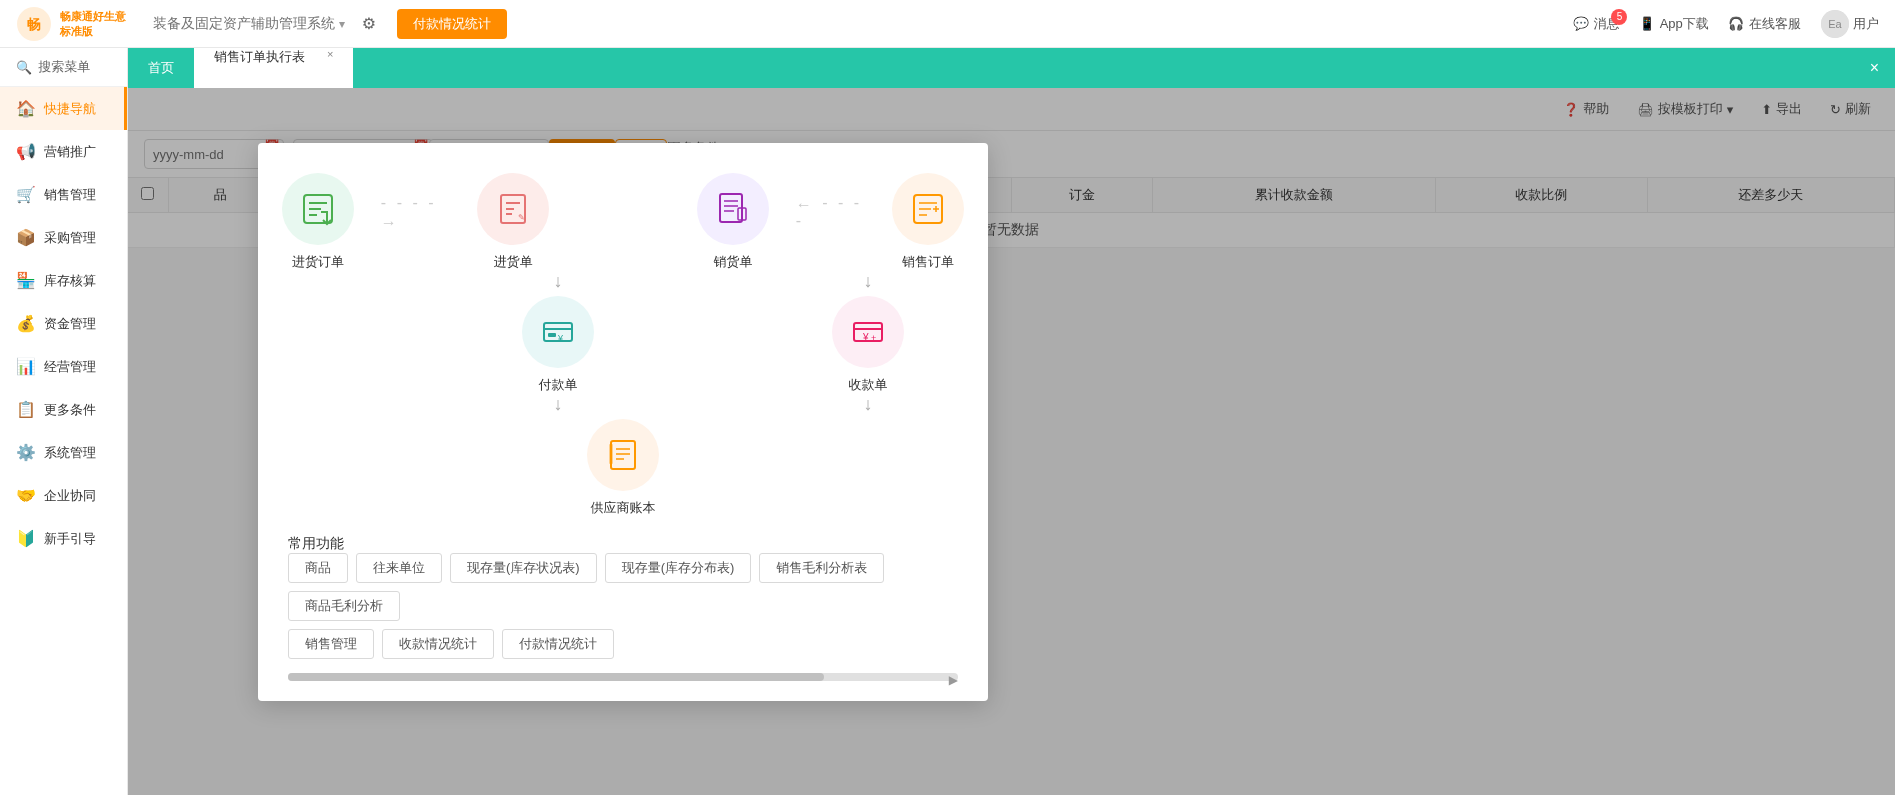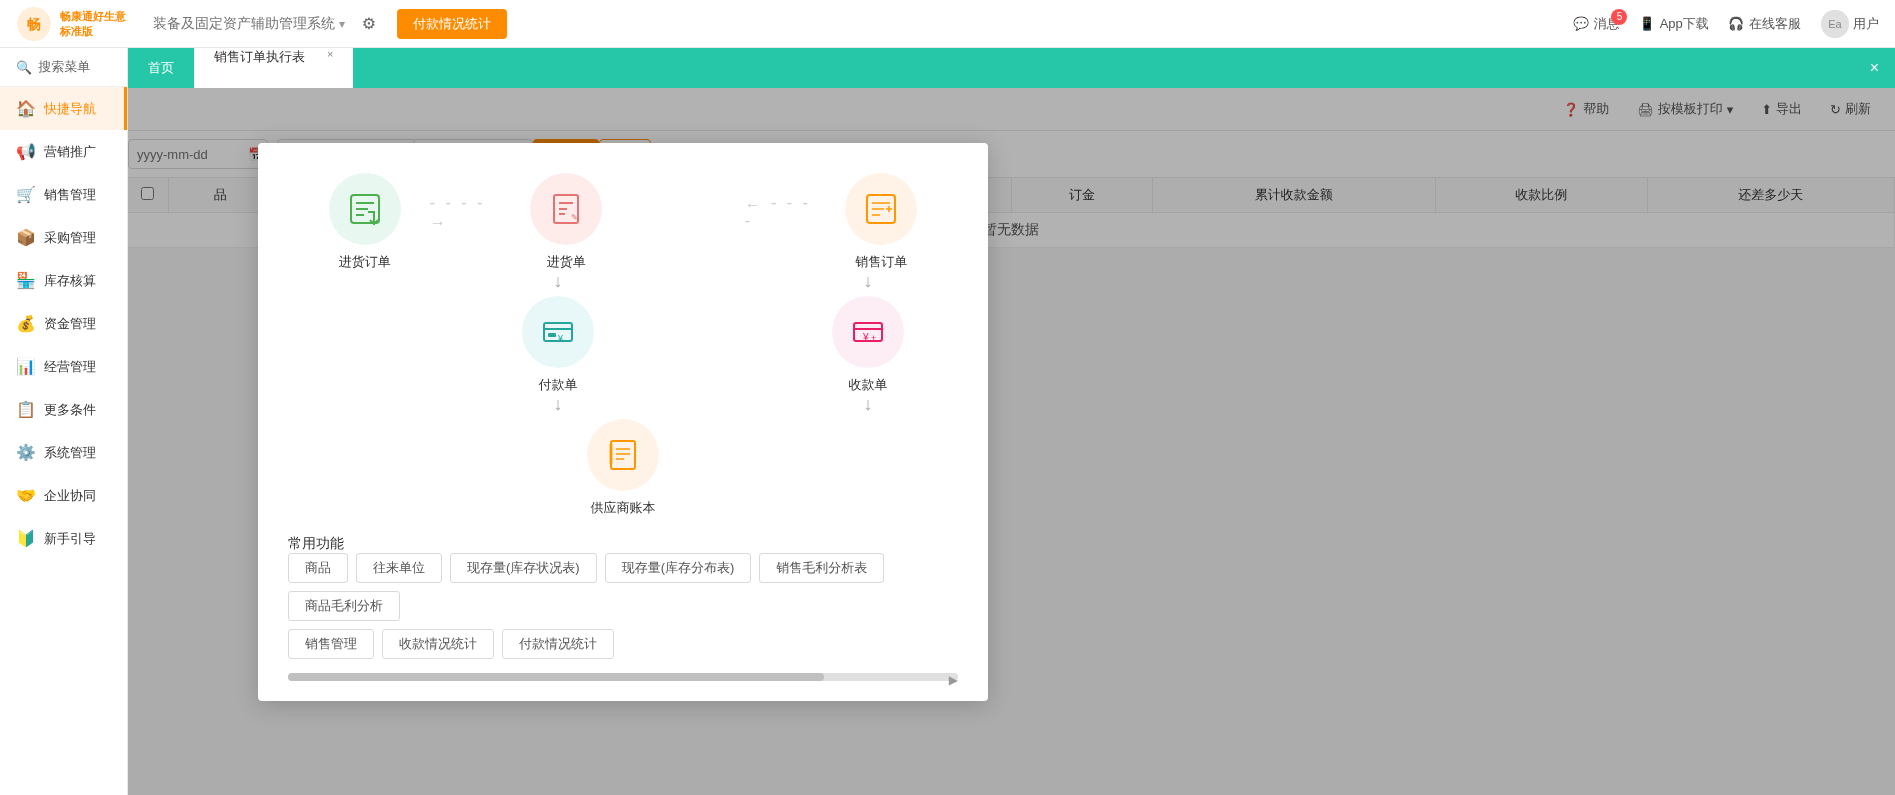--- a/index.html
+++ b/index.html
@@ -36,21 +36,21 @@
     .tab-item.active { background: #fff; color: #333; }
     .tab-item .close-x { color: #888; font-size: 11px; margin-left: 4px; }
     .tab-home { color: #fff; padding: 0 20px; height: 40px; display: flex; align-items: center; font-size: 13px; cursor: pointer; }
     .close-content-btn { margin-left: auto; margin-right: 16px; color: #fff; cursor: pointer; font-size: 16px; }
 
     
     .page-toolbar { display: flex; align-items: center; background: #fff; padding: 8px 16px; gap: 12px; border-bottom: 1px solid #e8e8e8; flex-shrink: 0; }
     .toolbar-btn { display: flex; align-items: center; gap: 4px; color: #555; font-size: 13px; cursor: pointer; padding: 4px 8px; }
 
     
-    .filter-row { display: flex; align-items: center; background: #fff; padding: 8px 0; gap: 0; border-bottom: 1px solid #e8e8e8; flex-shrink: 0; }
+    .filter-row { display: flex; align-items: flex-start; background: #fff; padding: 8px 16px; gap: 0; border-bottom: 1px solid #e8e8e8; flex-shrink: 0; }
     .filter-input { border: 1px solid #d9d9d9; border-radius: 4px; padding: 4px 8px; font-size: 13px; color: #999; height: 30px; }
     .filter-input.date { width: 140px; }
     .filter-select { border: 1px solid #d9d9d9; border-radius: 4px; padding: 4px 24px 4px 8px; font-size: 13px; color: #555; height: 30px; min-width: 120px; background: #fff; appearance: none; }
     .query-btn { background: #ff8c00; color: #fff; border: none; padding: 4px 20px; border-radius: 4px; font-size: 13px; cursor: pointer; height: 30px; }
     .settings-btn { background: #fff; color: #ff8c00; border: 1px solid #ff8c00; padding: 4px 12px; border-radius: 4px; font-size: 13px; cursor: pointer; height: 30px; }
     .more-conditions { color: #666; font-size: 13px; cursor: pointer; }
 
     
     .table-wrapper { flex: 1; overflow: auto; background: #fff; }
     .data-table { width: 100%; border-collapse: collapse; font-size: 13px; }
@@ -304,20 +304,32 @@
                         <line x1="12" y1="19" x2="20" y2="19" stroke="#e57373" stroke-width="2"></line>
                         <line x1="12" y1="24" x2="18" y2="24" stroke="#e57373" stroke-width="2"></line>
                         <text x="24" y="30" font-size="8" fill="#e57373">✎</text>
                       </svg>
                   </div>
                   <span class="flow-label">进货单</span>
                 </div>
 
                 <div style="width:130px;"></div>
 
+                <div class="flow-node">
+                  <div class="flow-circle fc-purple">
+                    <svg width="38" height="38" viewBox="0 0 38 38">
+                        <rect x="6" y="4" width="22" height="28" rx="2" fill="none" stroke="#9c27b0" stroke-width="2"></rect>
+                        <line x1="10" y1="11" x2="24" y2="11" stroke="#9c27b0" stroke-width="1.5"></line>
+                        <line x1="10" y1="16" x2="24" y2="16" stroke="#9c27b0" stroke-width="1.5"></line>
+                        <line x1="10" y1="21" x2="20" y2="21" stroke="#9c27b0" stroke-width="1.5"></line>
+                        <rect x="24" y="18" width="8" height="12" rx="1" fill="none" stroke="#9c27b0" stroke-width="1.5"></rect>
+                      </svg>
+                  </div>
+                  <span class="flow-label">销货单</span>
+                </div>
 
                 <div class="flow-arrow-h">
                   <span style="color:#ccc;letter-spacing:3px;font-size:16px;">← - - - -</span>
                 </div>
 
                 <div class="flow-node">
                   <div class="flow-circle fc-orange">
                     <svg width="38" height="38" viewBox="0 0 38 38">
                         <rect x="5" y="5" width="28" height="28" rx="3" fill="none" stroke="#ff9800" stroke-width="2"></rect>
                         <line x1="10" y1="13" x2="28" y2="13" stroke="#ff9800" stroke-width="1.5"></line>

